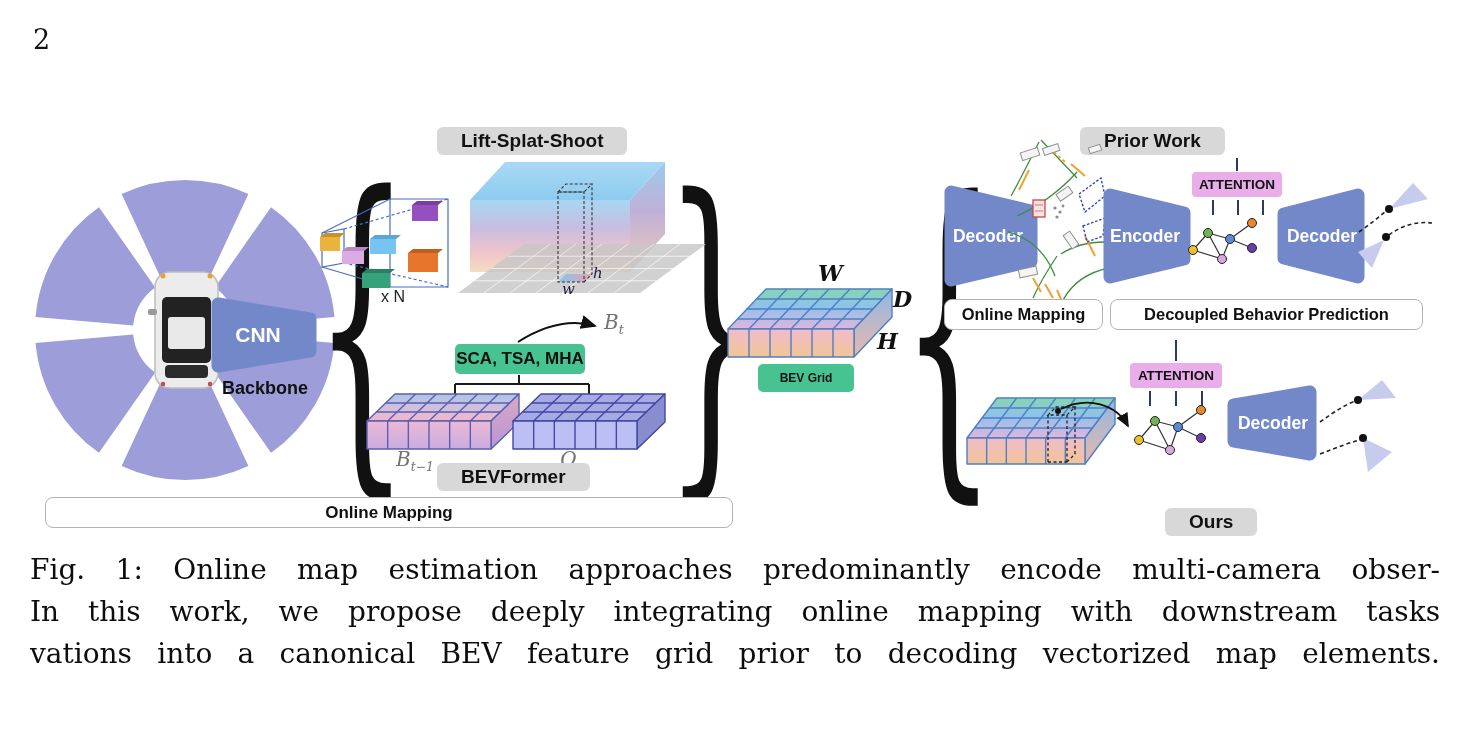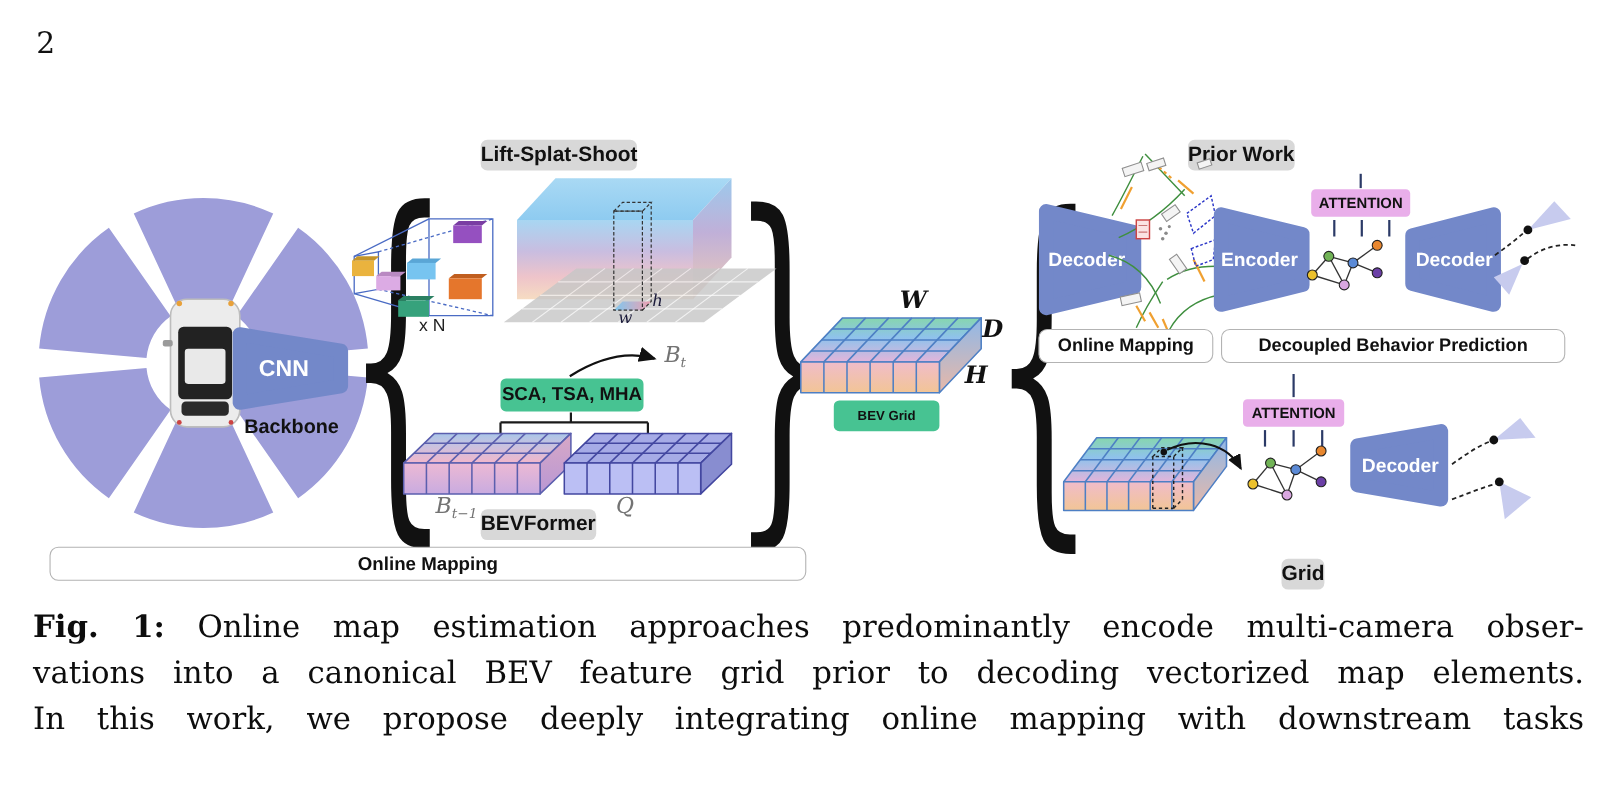--- a/index.html
+++ b/index.html
@@ -1,42 +1,42 @@
 <!DOCTYPE html>
 <html><head>
 <meta charset="utf-8">
 <style>
   html,body{margin:0;padding:0;background:#fff}
   #stage{position:relative;width:1466px;height:738px;background:#fff;overflow:hidden;
          font-family:"Liberation Sans",sans-serif;color:#111}
   .abs{position:absolute}
   .hdr{position:absolute;font:27px "DejaVu Serif",serif;color:#111}
   .lbl{position:absolute;background:#d8d8d8;border-radius:6px;color:#111;
-       font:bold 19px "Liberation Sans",sans-serif;padding:3px 0;white-space:nowrap}
+       font:bold 19px "Liberation Sans",sans-serif;padding:3px 24px;white-space:nowrap}
   .gbox{position:absolute;background:#47c392;border-radius:5px;color:#111;
         display:flex;align-items:center;justify-content:center;
         font:bold 17px "Liberation Sans",sans-serif;white-space:nowrap}
   .obox{position:absolute;background:#fff;border:1.6px solid #b3b3b3;border-radius:8px;
         display:flex;align-items:center;justify-content:center;
         font:bold 16.5px "Liberation Sans",sans-serif;white-space:nowrap}
   .abox{position:absolute;background:#e9aeea;border-radius:4px;color:#111;
         display:flex;align-items:center;justify-content:center;
         font:bold 13.5px "Liberation Sans",sans-serif}
   .vline{position:absolute;width:2px;background:#2b3a67}
   .brace{position:absolute;font:400 150px/150px "DejaVu Serif",serif;color:#111;
          width:60px;text-align:center;transform:scaleY(2.3)}
   .math{position:absolute;font:italic 20px "DejaVu Serif",serif;color:#737373;white-space:nowrap}
   .math sub{font-size:.62em}
   .dim{position:absolute;font:bold italic 22px "DejaVu Serif",serif;color:#111}
   .sans-note{position:absolute;font:16px "Liberation Sans",sans-serif;color:#222}
   .bklabel{position:absolute;font:bold 18px "Liberation Sans",sans-serif;color:#111}
   #caption{position:absolute;left:30px;top:549px;width:1410px;
            font:28px/42px "DejaVu Serif",serif;color:#0d0d0d}
   .cap-just{text-align:justify;text-align-last:justify}
-  .capb{font-weight:bold}
+  .capb{font-weight:normal}
 </style>
 </head>
 <body>
 
 <div id="stage">
 
   <div class="hdr" style="left:33px;top:24px">2</div>
 
   <svg class="abs" id="cam-rig" style="left:29px;top:162px" width="315" height="338">
     <g id="fan-group">
@@ -454,21 +454,21 @@
 
   <svg class="abs" style="left:1316px;top:378px" width="96" height="100">
     <path d="M4,44 C18,34 30,26 40,23" fill="none" stroke="#222" stroke-width="1.6" stroke-dasharray="4,3"></path>
     <polygon points="42,22 66,2 80,20" fill="#c7cbee"></polygon>
     <circle cx="42" cy="22" r="4" fill="#111"></circle>
     <path d="M4,76 C20,70 32,65 44,62" fill="none" stroke="#222" stroke-width="1.6" stroke-dasharray="4,3"></path>
     <polygon points="47,60 52,94 76,74" fill="#c7cbee"></polygon>
     <circle cx="47" cy="60" r="4" fill="#111"></circle>
   </svg>
 
-  <div class="lbl" style="left:1165px;top:508px">Grid</div>
+  <div class="lbl" style="left:1165px;top:508px">Ours</div>
 
   <div id="caption">
     <div class="cap-just"><span class="capb">Fig. 1:</span> <span>Online map estimation approaches predominantly encode multi-camera obser-</span></div>
+    <div class="cap-just">In this work, we propose deeply integrating online mapping with downstream tasks</div>
     <div class="cap-just">vations into a canonical BEV feature grid prior to decoding vectorized map elements.</div>
-    <div class="cap-just">In this work, we propose deeply integrating online mapping with downstream tasks</div>
   </div>
 
 </div>
 
 </body></html>

